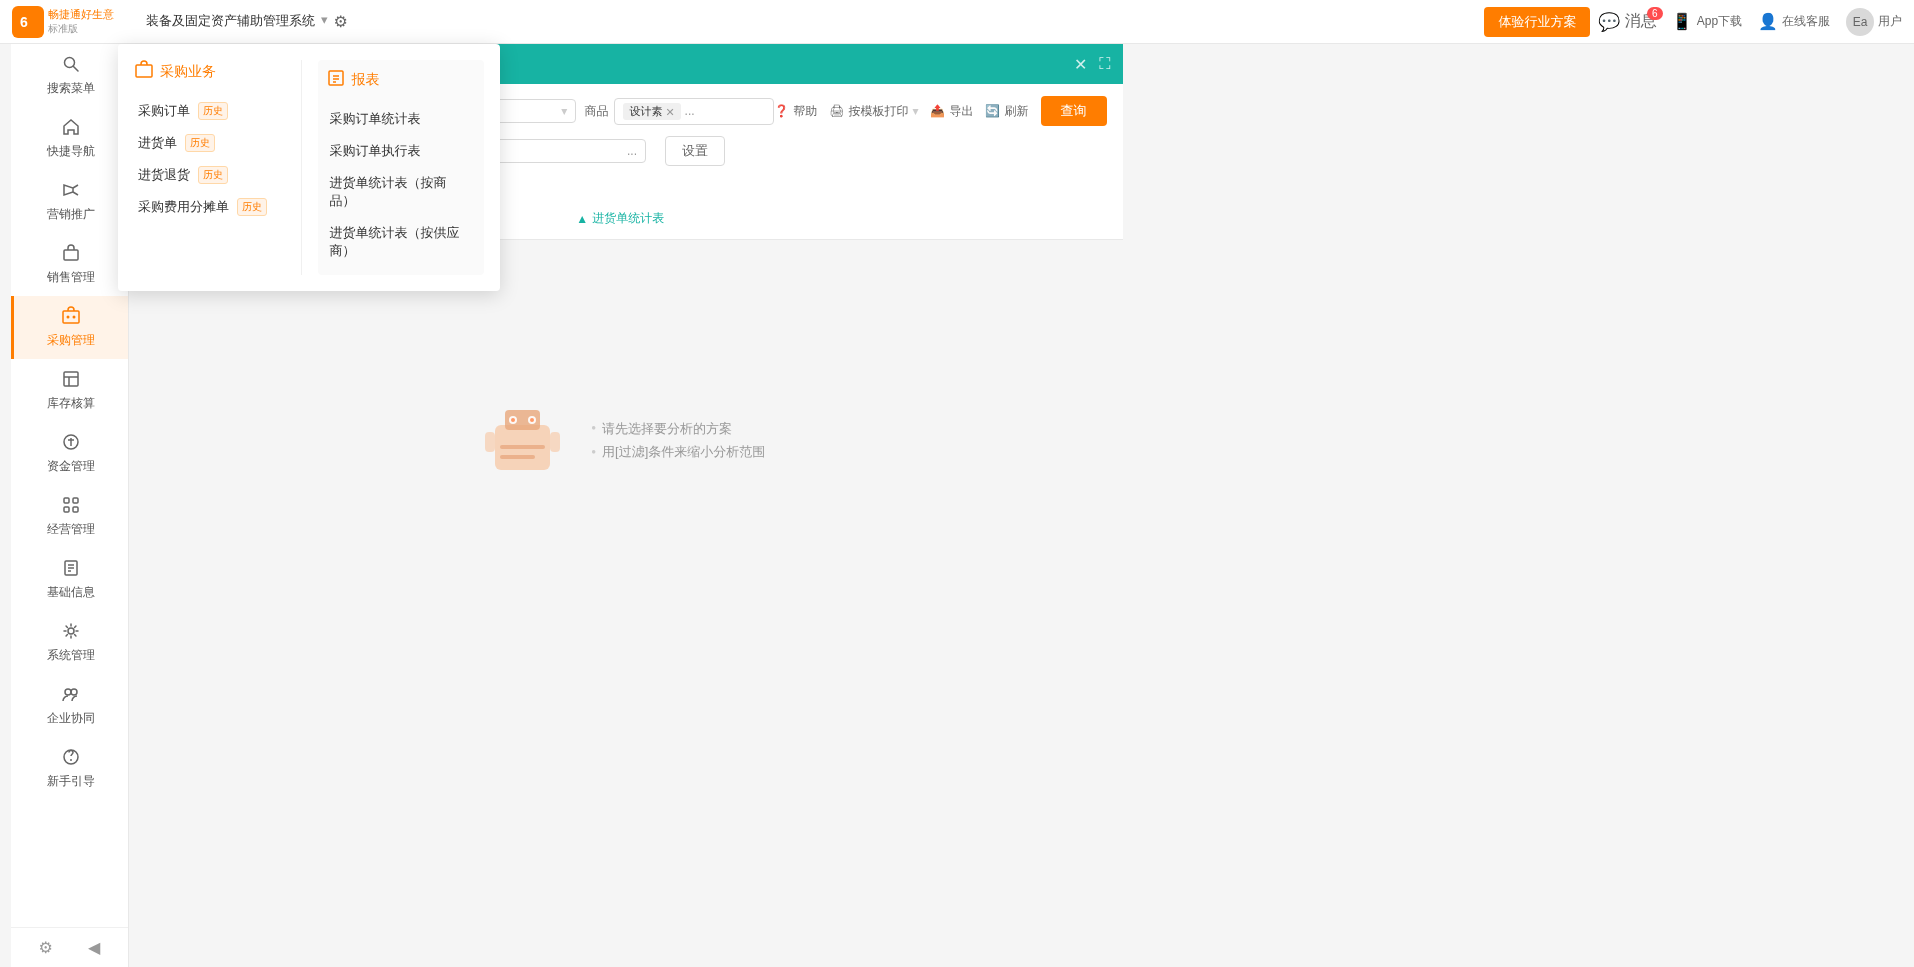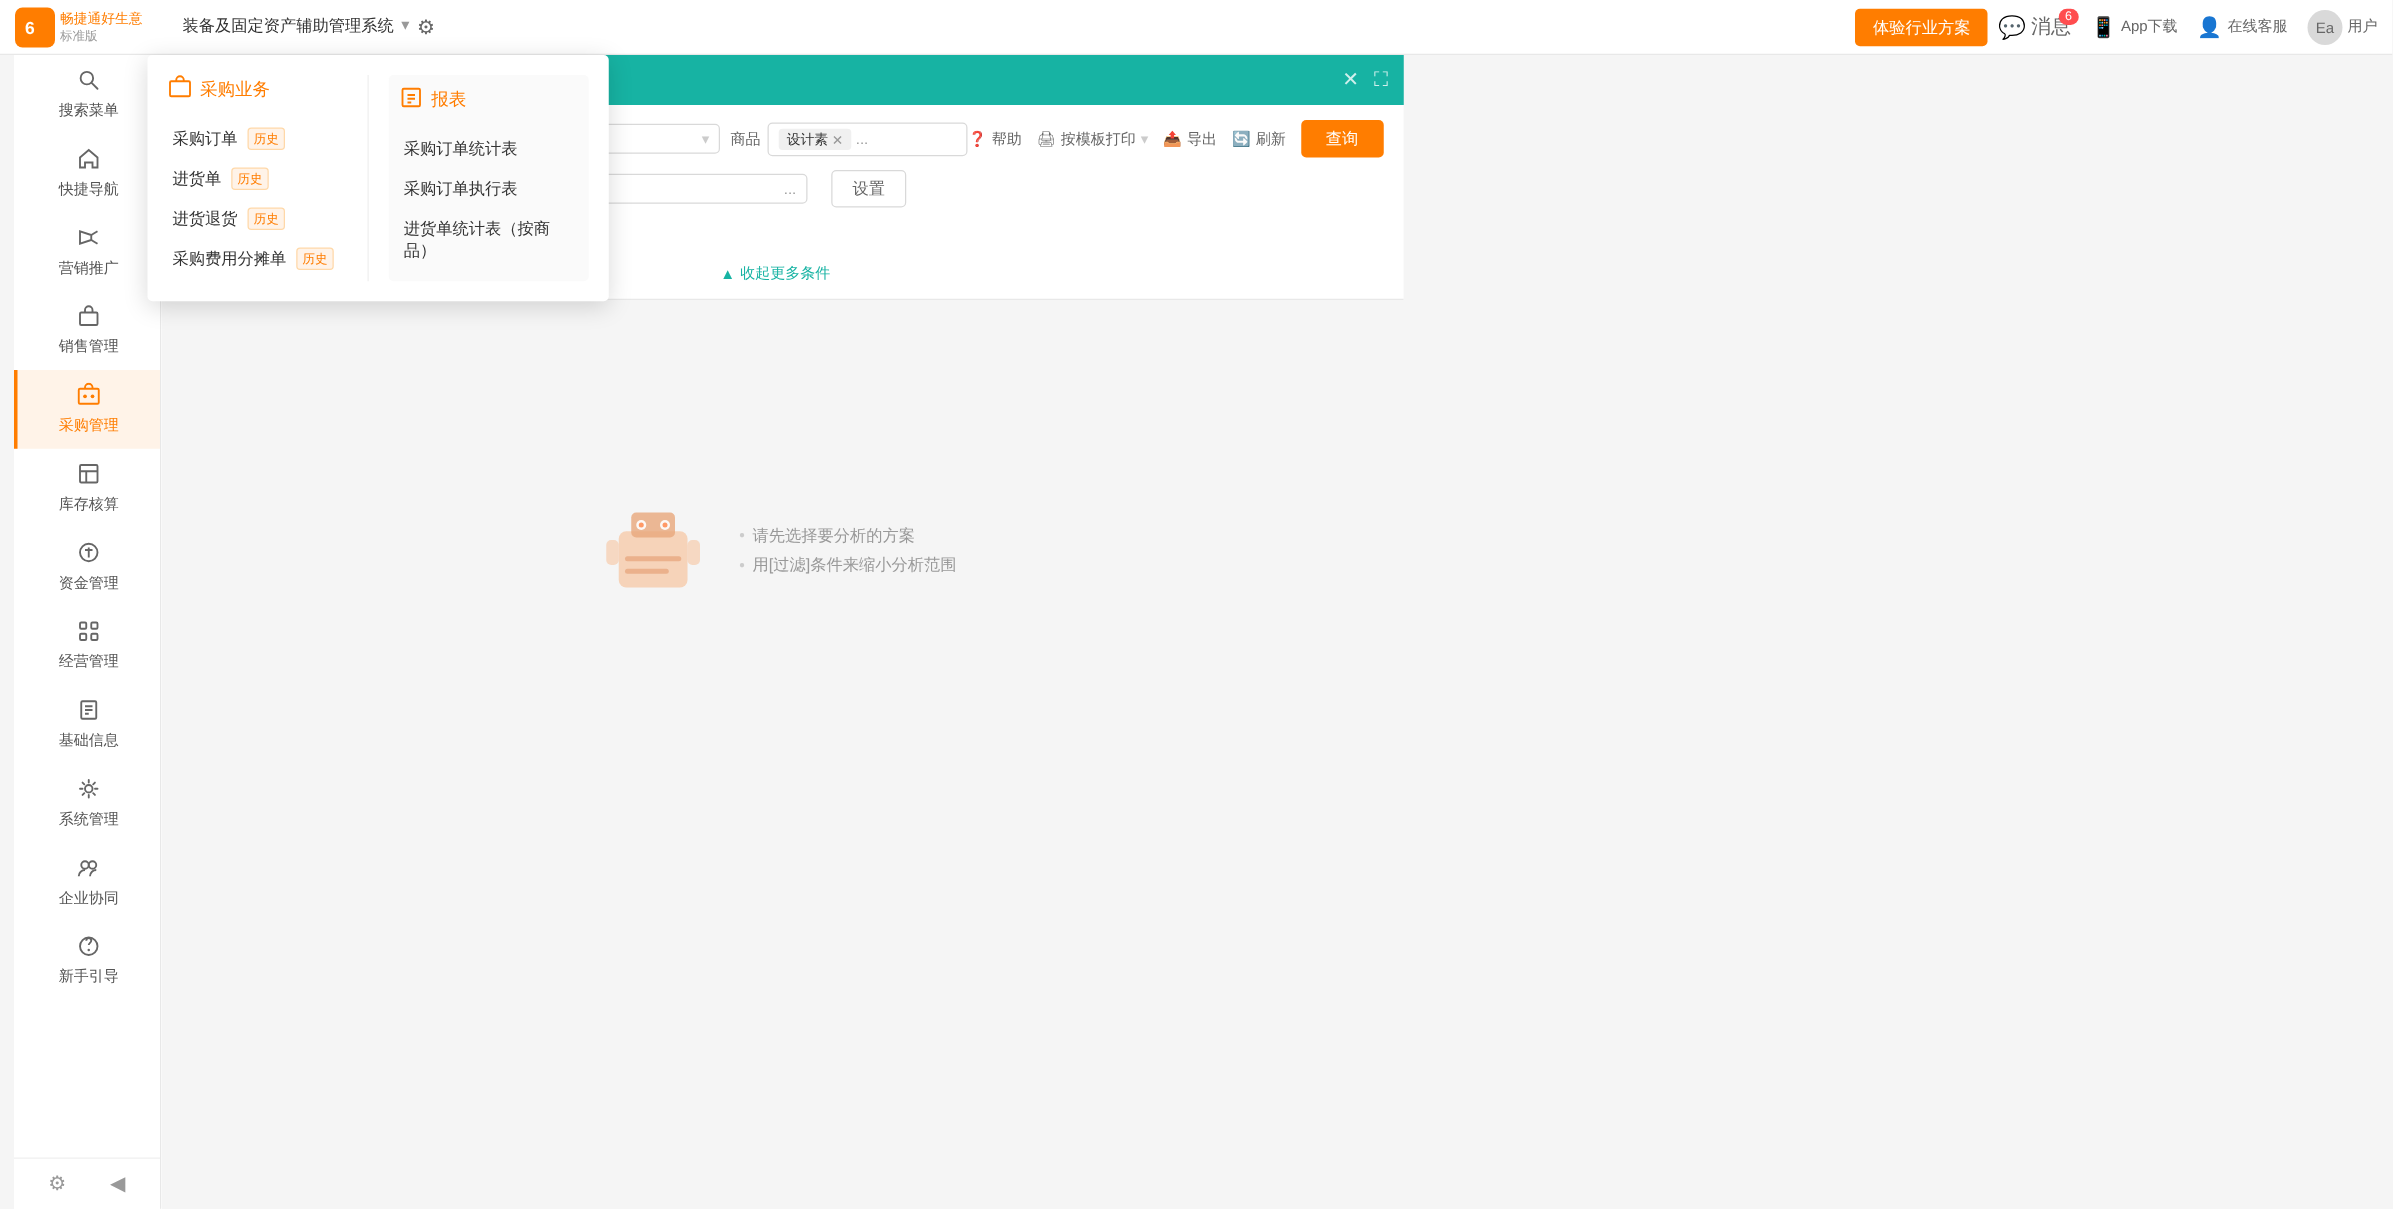--- a/index.html
+++ b/index.html
@@ -363,21 +363,21 @@
             <span class="filter-label">客户</span>
             <div class="filter-select filter-select-wide">
               <span style="flex:1;"></span>
               <span class="more-btn">...</span>
             </div>
           </div>
         </div>
         <div style="display:flex;justify-content:center;margin-top:4px;">
           <div class="collapse-btn">
             <span>▲</span>
-            <span>收起更多条件</span>
+            <span>进货单统计表</span>
           </div>
         </div>
       </div>
 
       <div class="empty-state">
         <div class="empty-img">
           
           <svg width="100" height="100" viewBox="0 0 100 100">
             <rect x="20" y="35" width="55" height="45" rx="6" fill="#f7c5a0" opacity="0.7"></rect>
             <rect x="30" y="20" width="35" height="20" rx="4" fill="#e8a87c" opacity="0.8"></rect>
@@ -447,14 +447,17 @@
     </div>
     <div class="dropdown-item">
       <span>采购订单统计表</span>
     </div>
     <div class="dropdown-item">
       <span>采购订单执行表</span>
     </div>
     <div class="dropdown-item">
       <span>进货单统计表（按商品）</span>
     </div>
+    <div class="dropdown-item">
+      <span>进货单统计表（按供应商）</span>
+    </div>
   </div>
 </div>
 
 </body></html>

